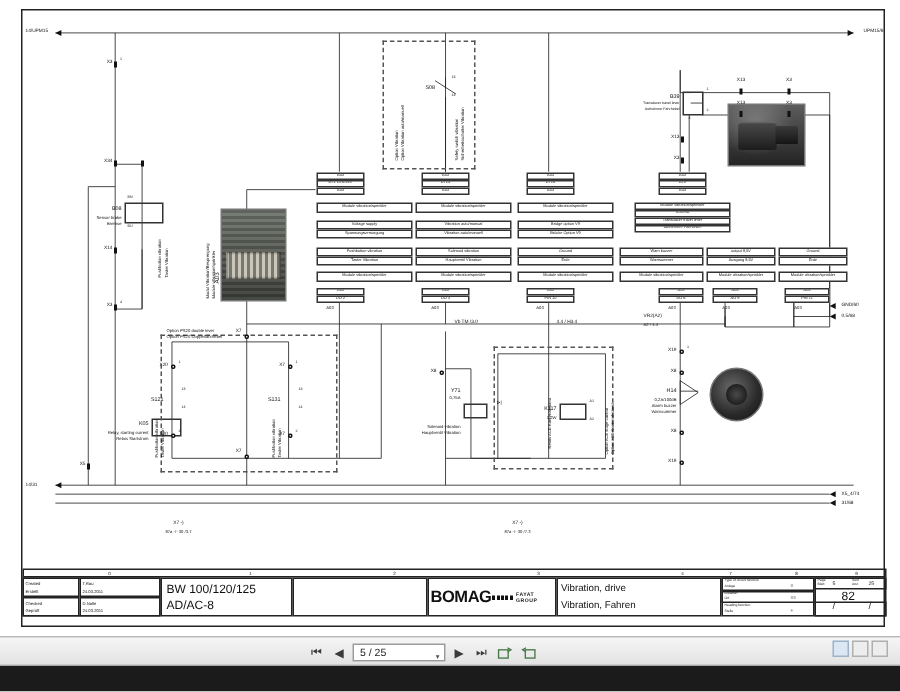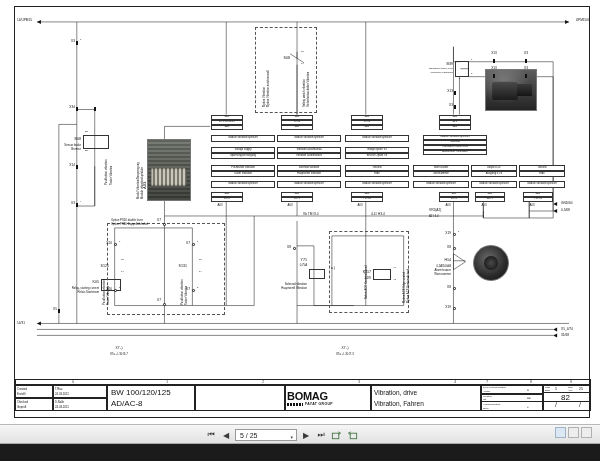--- a/index.html
+++ b/index.html
@@ -102,21 +102,21 @@
     background: radial-gradient(circle,#4a4a4a,#0d0d0d);
     border-radius:50%;
   }
 
   
   #titleblock { position:absolute; left:0; bottom:0; width:576px; height:38px; }
   .tb { position:absolute; border:0.6px solid #222; }
   .tbtxt { position:absolute; font-size:3px; color:#111; white-space:nowrap; }
 
   
-  .bomag-wrap { position:absolute; display:flex; flex-direction:column; justify-content:center;}
+  .bomag-wrap { position:absolute; display:flex; flex-direction:row; align-items:center; justify-content:center;}
   .bomag-name { font-family:"Liberation Sans", sans-serif; font-weight:bold; font-size:11px; letter-spacing:-0.3px; color:#111;}
   .bomag-sub  { font-size:3.4px; font-weight:bold; letter-spacing:.4px; color:#111; margin-top:.5px;}
   .bomag-bars { display:inline-block; width:16px; height:3px;
     background: repeating-linear-gradient(90deg,#111 0 2px,#fff 2px 3px); margin-right:2px;}
   .bomag-row { display:flex; align-items:center; }
 
   
   #toolbar {
     position:absolute; left:0; top:424px; width:600px; height:20px;
     background: linear-gradient(180deg,#f6f6f6,#e2e2e2);

